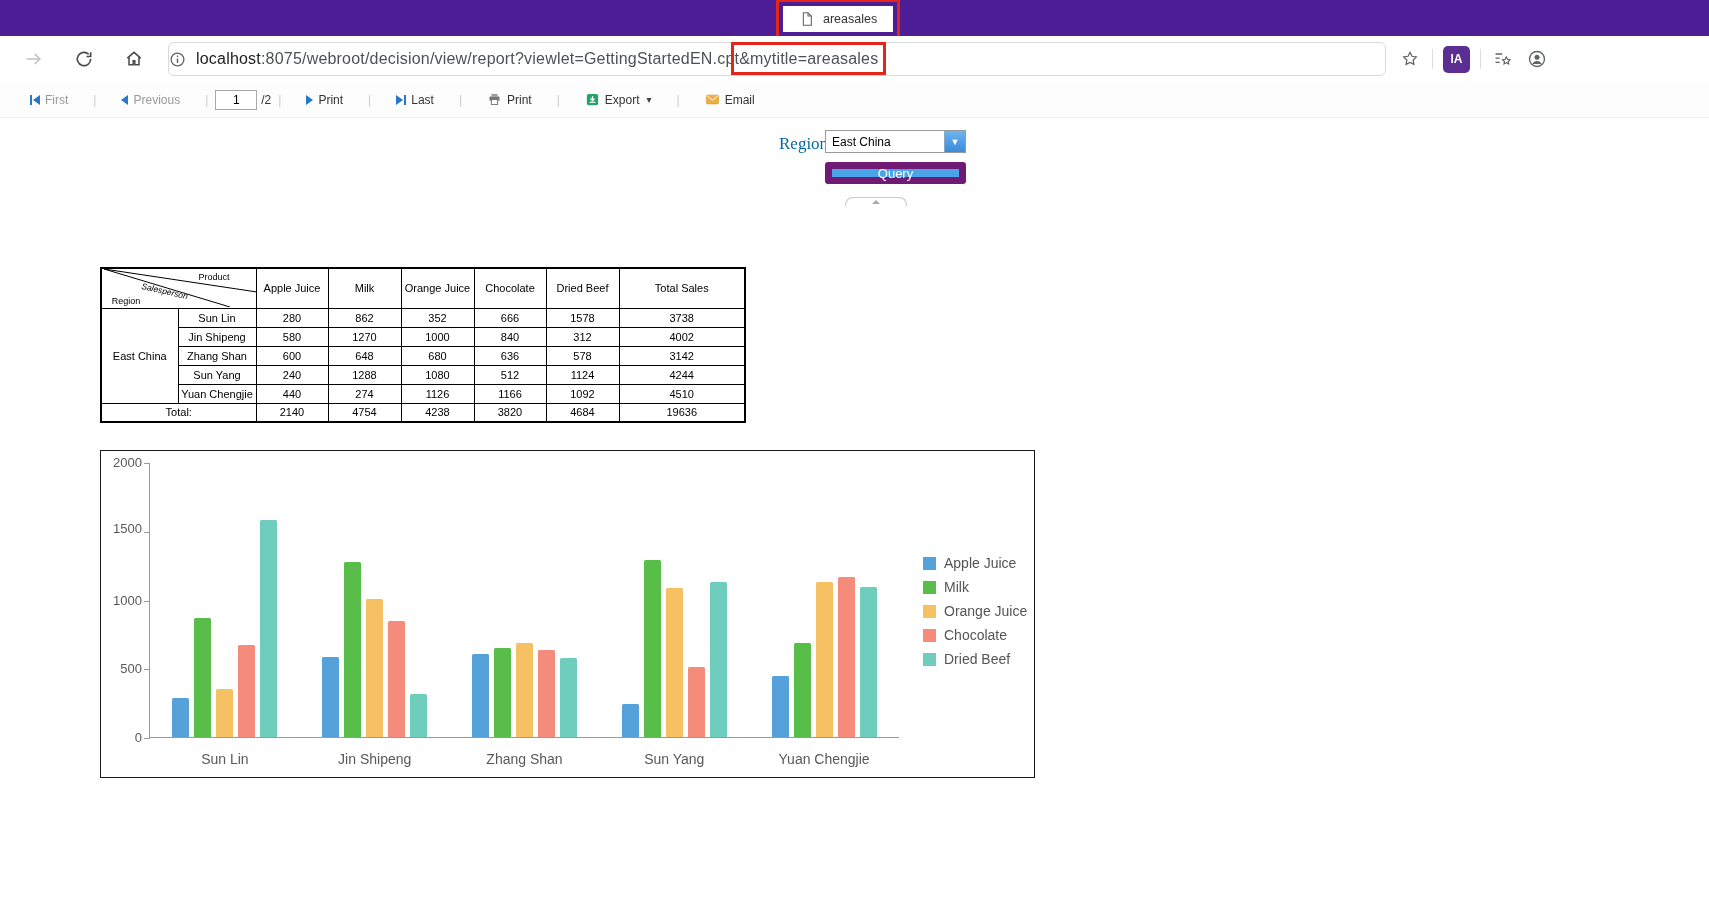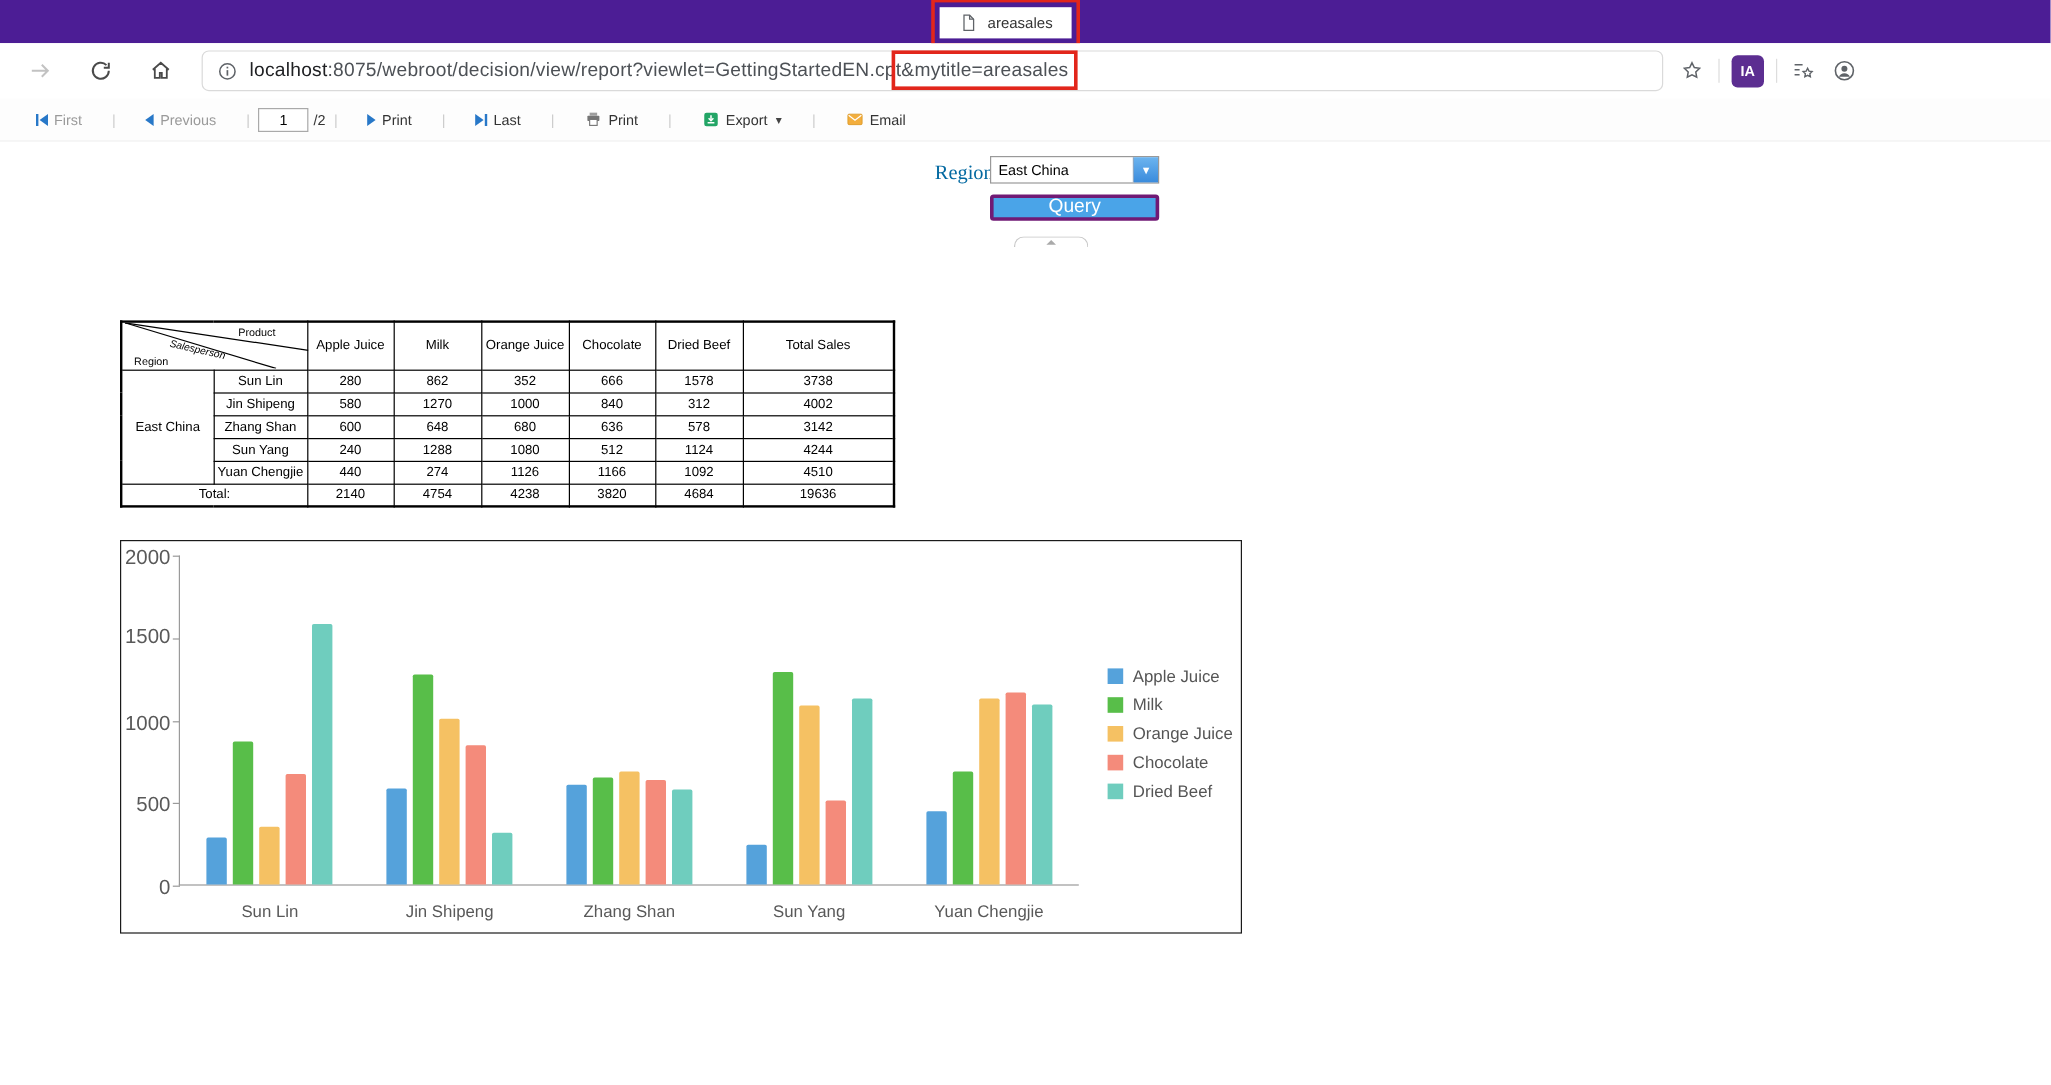--- a/index.html
+++ b/index.html
@@ -11,21 +11,21 @@
   .tab{position:absolute;left:783px;top:6px;height:26px;display:flex;align-items:center;gap:8px;
        padding:0 16px;font-size:12.5px;color:#333;background:#fff;cursor:pointer}
   .red-box{outline:3px solid #e2261b;outline-offset:4px}
   .red-box-url{outline:3px solid #e2261b;outline-offset:5px}
 
   
   .navbar{position:absolute;top:36px;left:0;right:0;height:46px;display:flex;align-items:center;background:#fff}
   .nav-icon{width:24px;height:24px;display:flex;align-items:center;justify-content:center;cursor:pointer}
   .nav-icon svg{width:20px;height:20px}
   .addr{height:34px;border:1px solid #dadada;border-radius:6px;display:flex;align-items:center;
-        padding:0 12px;gap:10px;width:1218px;margin-left:22px;background:#fff}
+        padding:0 0;gap:10px;width:1218px;margin-left:22px;background:#fff}
   .url{font-size:16px;color:#4d5156;white-space:nowrap;letter-spacing:.2px}
   .url .host{color:#202124}
   .nav-right{display:flex;align-items:center;gap:10px;margin-left:12px}
   .divider{width:1px;height:20px;background:#ddd}
   .profile-badge{width:27px;height:27px;border-radius:5px;background:#5c2e91;color:#fff;
         font-size:12px;font-weight:bold;display:flex;align-items:center;justify-content:center;cursor:pointer}
 
   
   .rtoolbar{position:absolute;top:82px;left:0;right:0;height:36px;display:flex;align-items:center;
         font-size:12px;color:#333;padding-left:8px;background:#fdfdfd;border-bottom:1px solid #f0f0f0}
@@ -43,21 +43,21 @@
   .caret{font-size:10px;color:#444;margin-left:2px}
 
   
   .region-label{position:absolute;left:779px;top:134px;font-size:17px;font-family:"Liberation Serif",serif;color:#0369a1}
   .dropdown{position:absolute;left:825px;top:130px;width:141px;height:23px;border:1px solid #999;
         background:#fff;display:flex;align-items:stretch;cursor:pointer}
   .dropdown .val{flex:1;padding-left:6px;font-size:12px;display:flex;align-items:center;color:#000}
   .dd-btn{width:21px;background:linear-gradient(#6cb4ef,#3a8bdc);display:flex;align-items:center;
         justify-content:center;color:#fff;font-size:9px;border-left:1px solid #89a8c8}
   .query-btn{position:absolute;left:825px;top:162px;width:141px;height:22px;background:#4aa4e8;
-        border:3px solid #701a75;border-radius:3px;color:#fff;font-size:16px;display:flex;
+        border:7px solid #701a75;border-radius:3px;color:#fff;font-size:13px;display:flex;
         align-items:center;justify-content:center;cursor:pointer}
   .collapse{position:absolute;left:845px;top:197px;width:62px;height:9px;background:#fff;
         border:1px solid #c8c8c8;border-bottom:none;border-radius:8px 8px 0 0;cursor:pointer}
   .collapse::after{content:"";position:absolute;left:50%;top:2px;margin-left:-4px;width:0;height:0;
         border-left:4px solid transparent;border-right:4px solid transparent;border-bottom:4px solid #aaa}
 
   
   .rtitle{position:absolute;left:100px;top:236px;width:644px;text-align:center;font-size:18px;
         font-weight:bold;color:#2222cc;text-decoration:underline}
 
@@ -71,21 +71,21 @@
   .corner svg{display:block}
 
   
   .chart-box{position:absolute;left:100px;top:450px;width:935px;height:328px;border:1px solid #1a1a1a;background:#fff}
   .plot{position:absolute;left:48px;top:12px;width:750px;height:275px;
         border-left:1px solid #9a9a9a;border-bottom:1px solid #9a9a9a}
   .groups{position:absolute;left:0;top:0;width:100%;height:100%;display:flex}
   .bar-group{flex:1;display:flex;align-items:flex-end;justify-content:center;gap:5px;position:relative}
   .bar{width:17px;border-radius:1.5px 1.5px 0 0}
   .x-label{position:absolute;bottom:-30px;left:0;width:100%;text-align:center;font-size:14px;color:#595959}
-  .ytick-label{position:absolute;left:-48px;width:40px;text-align:right;font-size:17px;color:#595959}
+  .ytick-label{position:absolute;left:-48px;width:40px;text-align:right;font-size:13px;color:#595959}
   .ytick-mark{position:absolute;left:-6px;width:6px;height:1px;background:#9a9a9a}
   .legend{position:absolute;left:822px;top:104px;display:flex;flex-direction:column;gap:8px}
   .legend-item{display:flex;align-items:center;gap:8px;font-size:14px;color:#555;height:16px}
   .swatch{width:13px;height:13px;flex:none}
 </style>
 </head>
 <body>
 
 <div class="page">
 

